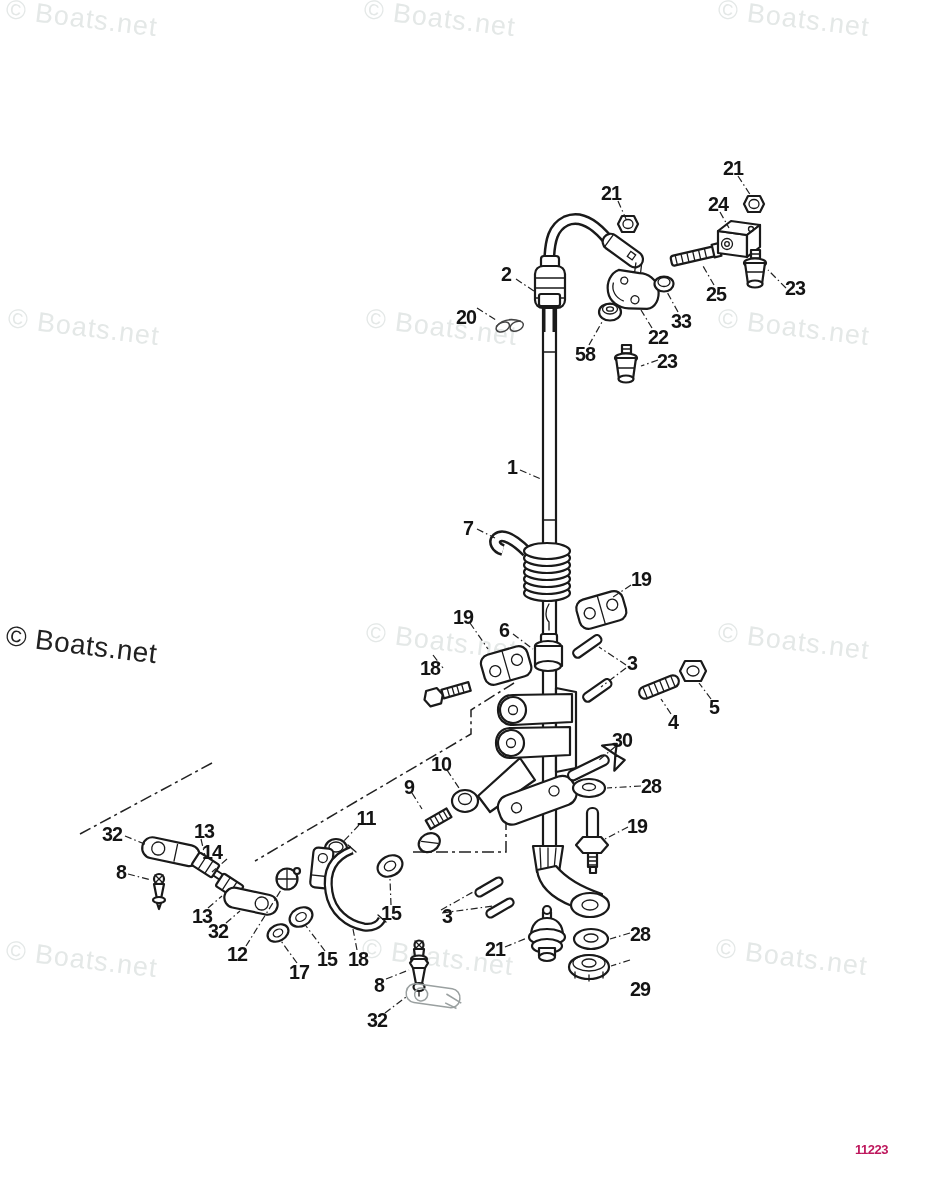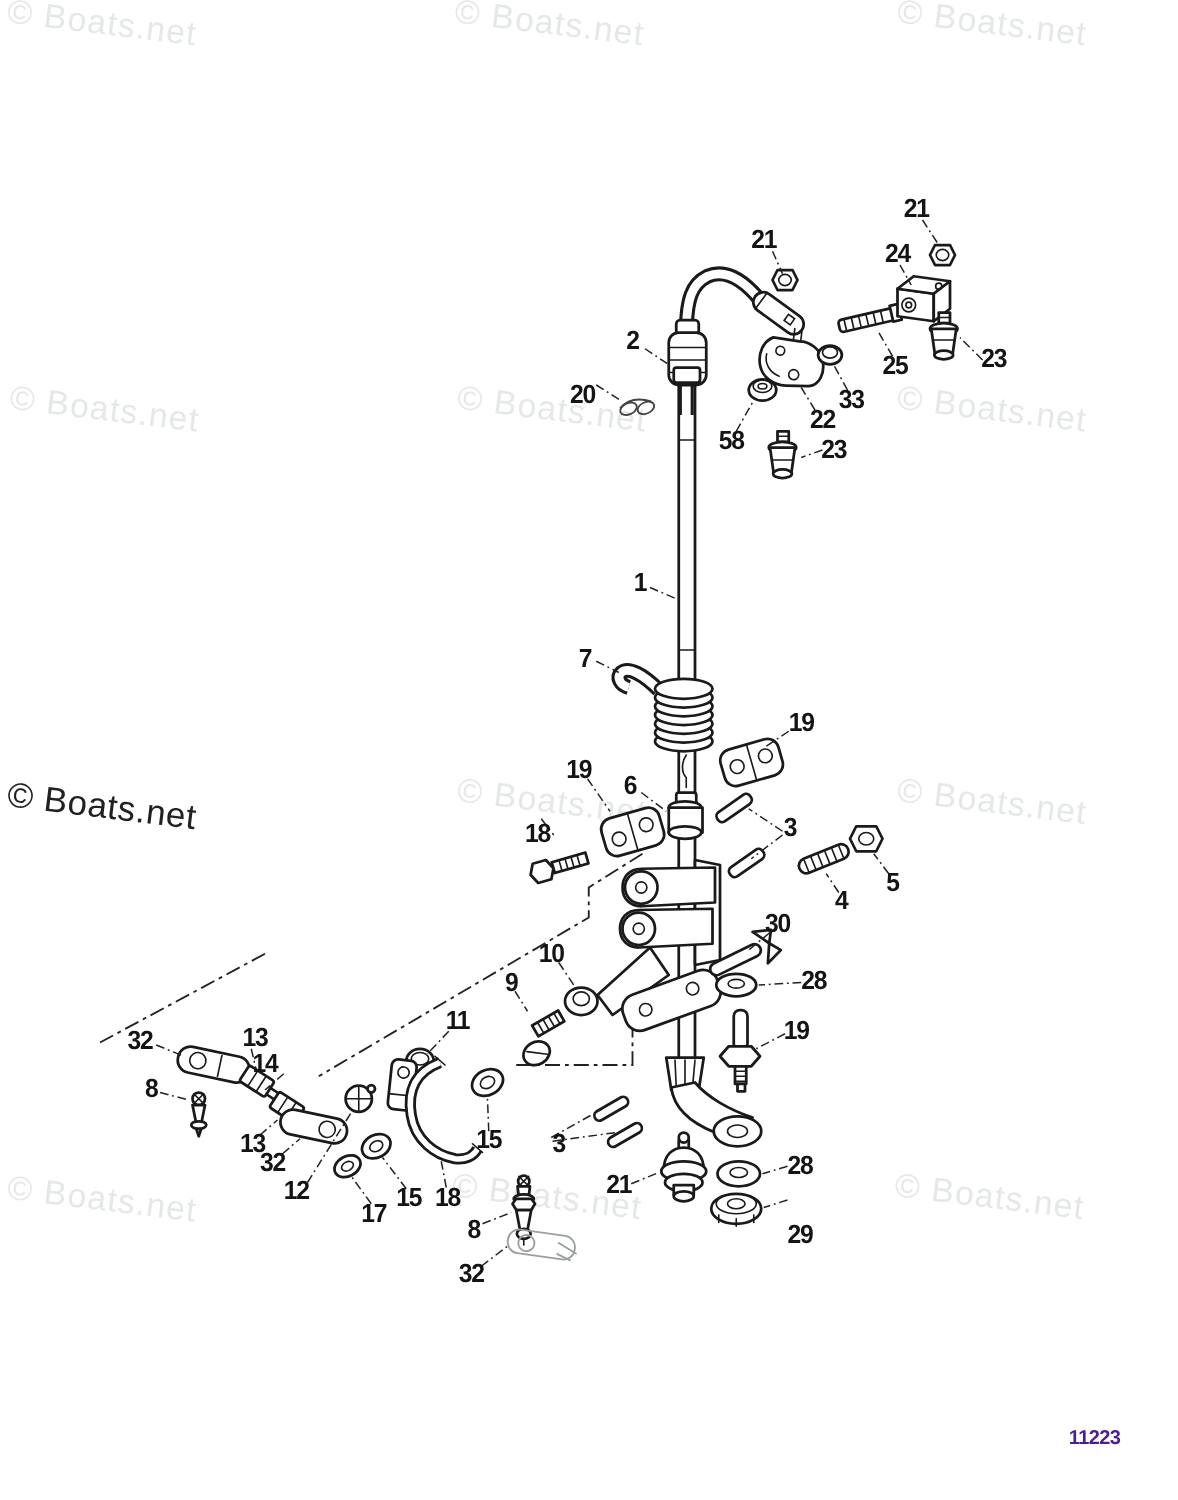--- a/index.html
+++ b/index.html
@@ -3,22 +3,22 @@
 <meta charset="utf-8">
 <style>
   html,body{margin:0;padding:0;background:#fff;}
   #stage{position:relative;width:942px;height:1200px;background:#fff;overflow:hidden;
          font-family:"Liberation Sans",sans-serif;}
   .watermark{position:absolute;font-size:27px;color:#e4e8e7;transform:rotate(7deg);
              transform-origin:left top;white-space:nowrap;letter-spacing:1px;user-select:none;}
   .watermark.dark{color:#212121;font-size:28px;letter-spacing:0.5px;}
   .callout{position:absolute;transform:translate(-50%,-50%) scaleX(0.94);
            font-weight:bold;font-size:21px;color:#141414;letter-spacing:-1px;line-height:1;}
-  #diagram-number{position:absolute;left:855px;top:1142px;font-weight:bold;font-size:16px;
-                  color:#4c1d95;letter-spacing:-0.5px;text-align:center;}
+  #diagram-number{position:absolute;left:855px;top:1142px;font-weight:bold;font-size:13px;
+                  color:#be185d;letter-spacing:-0.5px;text-align:center;}
   #diagram-svg{position:absolute;left:0;top:0;}
   #diagram-svg .p{fill:#fff;stroke:#1a1a1a;stroke-width:2.2;stroke-linejoin:round;stroke-linecap:round;}
   #diagram-svg .thin{fill:none;stroke:#1a1a1a;stroke-width:1.3;stroke-linecap:round;}
   #diagram-svg .tubeO{fill:none;stroke:#1a1a1a;stroke-width:12;}
   #diagram-svg .tubeI{fill:none;stroke:#fff;stroke-width:7;}
   #diagram-svg .hookO{fill:none;stroke:#1a1a1a;stroke-width:9;}
   #diagram-svg .hookI{fill:none;stroke:#fff;stroke-width:4.5;}
   #diagram-svg .rodO{fill:none;stroke:#1a1a1a;stroke-width:8;}
   #diagram-svg .rodI{fill:none;stroke:#fff;stroke-width:4;}
   #diagram-svg .phantom{fill:none;stroke:#222;stroke-width:1.5;stroke-dasharray:12 4 3 4;}

